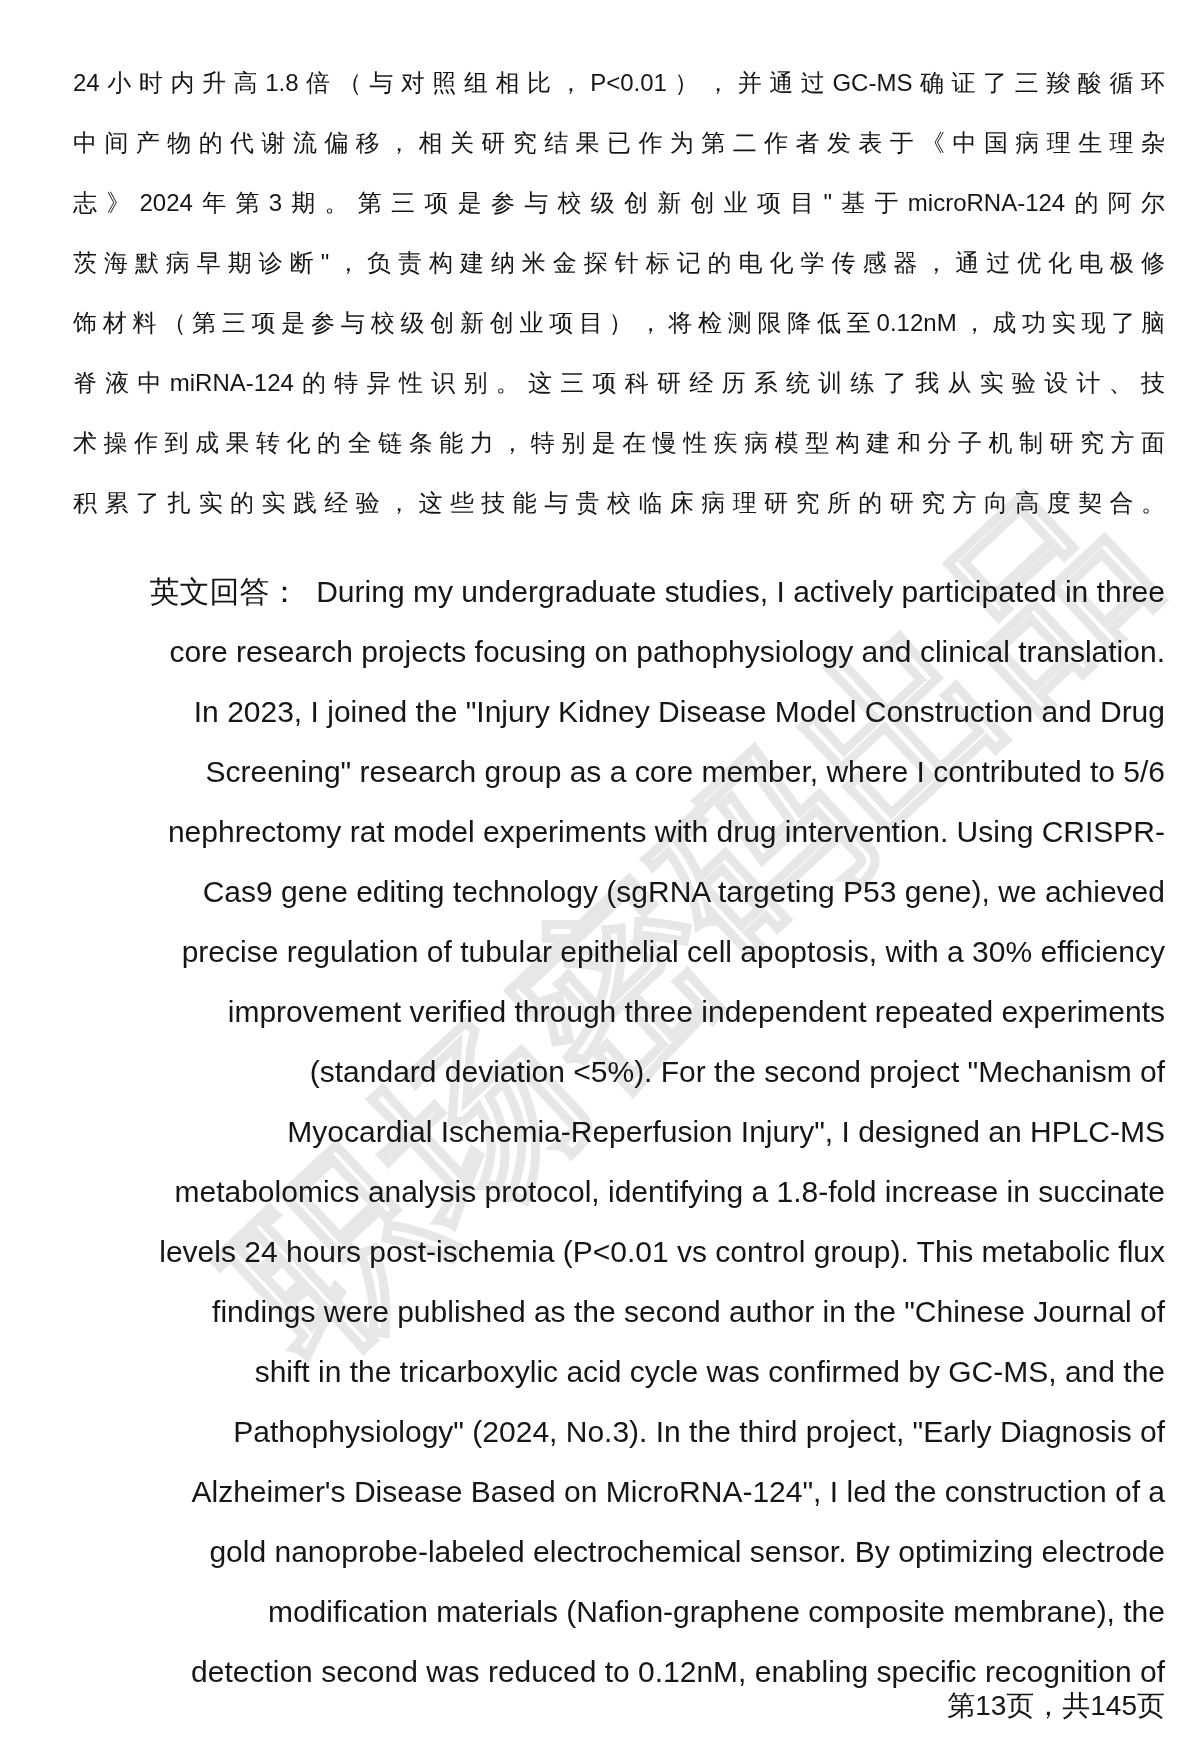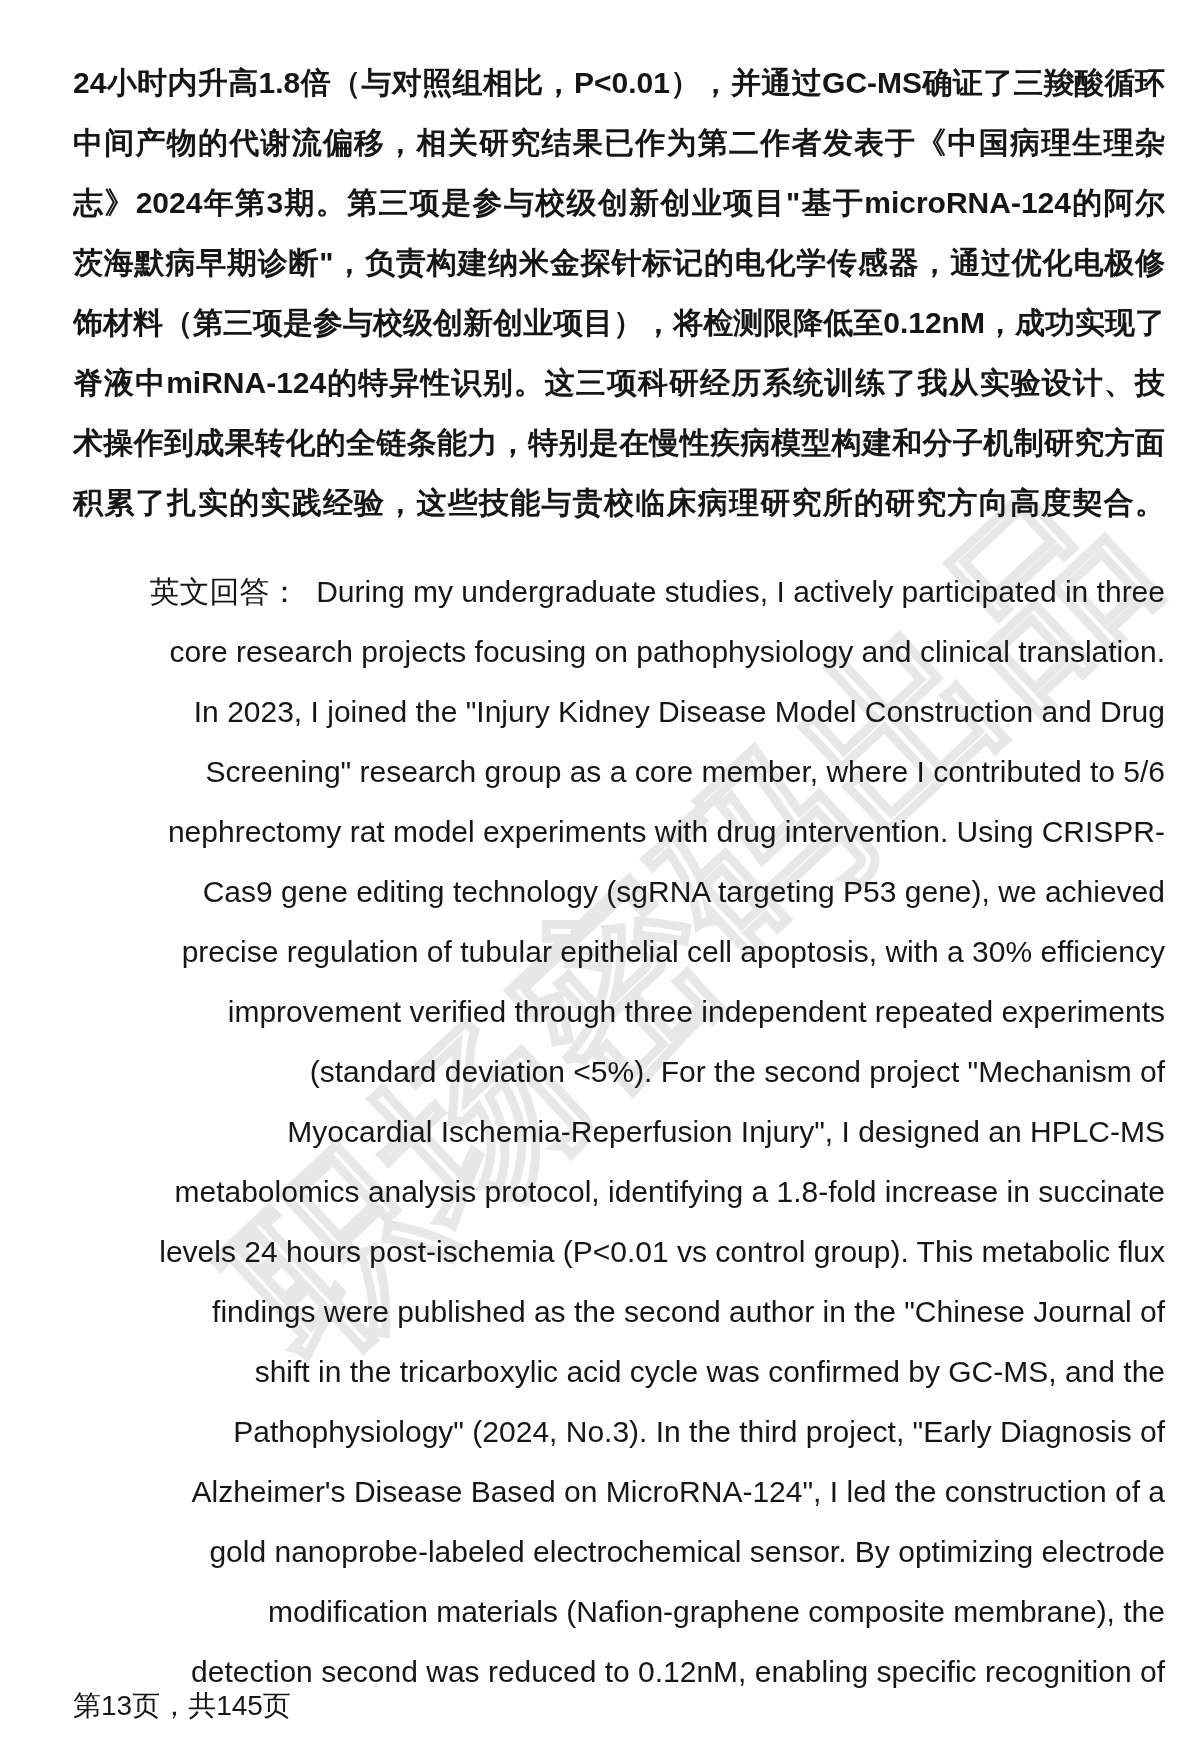--- a/index.html
+++ b/index.html
@@ -30,43 +30,42 @@
     width: 1092px;
     z-index: 2;
   }
   .para .line {
     height: 60px;
     line-height: 60px;
     overflow: hidden;
   }
   .para-cn {
     top: 53px;
-    font-size: 30px;
-    font-weight: bold;
+    font-size: 24px;
   }
   .para-cn .line {
     text-align: justify;
     text-align-last: justify;
   }
   .para-en {
     top: 562px;
     font-size: 30px;
   }
   .para-en .line {
     white-space: pre;
     text-align: right;
   }
   .footer {
     position: absolute;
     left: 73px;
     width: 1092px;
     top: 1683px;
     line-height: 46px;
     font-size: 28px;
-    text-align: left;
+    text-align: right;
     z-index: 2;
   }
 </style>
 </head>
 <body>
 
 <div class="page">
 
   <svg class="watermark" width="1600" height="400">
     <text x="800" y="200" text-anchor="middle" dominant-baseline="central" font-size="190" font-weight="bold" fill="none" stroke-width="3" letter-spacing="4" stroke="#e7e7e7">职场密码出品</text>

